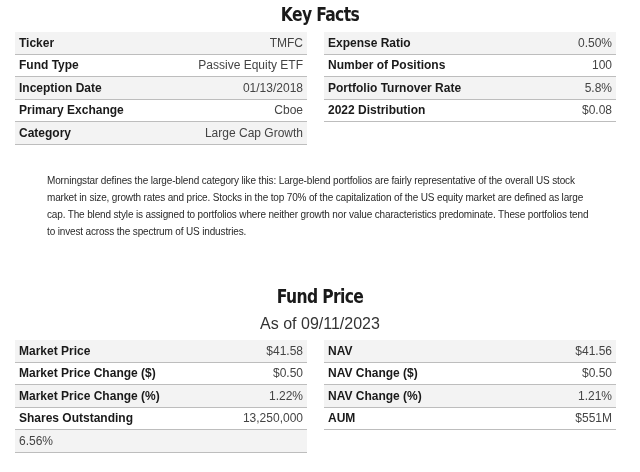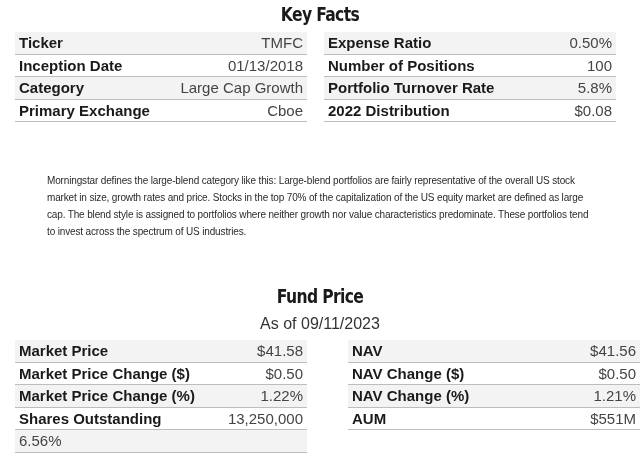--- a/index.html
+++ b/index.html
@@ -12,21 +12,21 @@
     transform: scaleX(0.82); transform-origin: center;
   }
   .subtitle {
     position: absolute; left: 0; width: 640px; text-align: center;
     font-size: 16px; color: #333;
   }
   .tbl { position: absolute; width: 292px; }
   .row {
     height: 22.5px; display: flex; justify-content: space-between; align-items: center;
     padding: 0 4px 0 4px; border-bottom: 1.5px solid #bdbdbd;
-    font-size: 15px;
+    font-size: 12px;
   }
   .row:nth-child(odd) { background: #f3f3f3; }
   .row:nth-child(even) { background: #ffffff; }
   .lbl { font-weight: bold; color: #1a1a1a; }
   .val { color: #444; }
   .para {
     position: absolute; left: 47px; top: 172px; width: 545px;
     font-size: 10px; line-height: 17px; color: #2a2a2a;
     letter-spacing: -0.15px;
   }
@@ -35,30 +35,34 @@
 <body>
 
 <h2 class="title" style="top:3px;">Key Facts</h2>
 
 <div class="tbl" style="left:15px; top:32px;">
   <div class="row">
       <span class="lbl">Ticker</span>
       <span class="val">TMFC</span>
     </div>
   <div class="row">
+      <span class="lbl">Fund Type</span>
+      <span class="val">Passive Equity ETF</span>
+    </div>
+  <div class="row">
       <span class="lbl">Inception Date</span>
       <span class="val">01/13/2018</span>
     </div>
   <div class="row">
+      <span class="lbl">Primary Exchange</span>
+      <span class="val">Cboe</span>
+    </div>
+  <div class="row">
       <span class="lbl">Category</span>
       <span class="val">Large Cap Growth</span>
-    </div>
-  <div class="row">
-      <span class="lbl">Primary Exchange</span>
-      <span class="val">Cboe</span>
     </div>
 </div>
 
 <div class="tbl" style="left:324px; top:32px;">
   <div class="row">
       <span class="lbl">Expense Ratio</span>
       <span class="val">0.50%</span>
     </div>
   <div class="row">
       <span class="lbl">Number of Positions</span>
@@ -94,21 +98,21 @@
     </div>
   <div class="row">
       <span class="lbl">Shares Outstanding</span>
       <span class="val">13,250,000</span>
     </div>
   <div class="row">
       <span class="val">6.56%</span>
     </div>
 </div>
 
-<div class="tbl" style="left:324px; top:340px;margin-left:24px;">
+<div class="tbl" style="left:324px; top:340px;">
   <div class="row">
       <span class="lbl">NAV</span>
       <span class="val">$41.56</span>
     </div>
   <div class="row">
       <span class="lbl">NAV Change ($)</span>
       <span class="val">$0.50</span>
     </div>
   <div class="row">
       <span class="lbl">NAV Change (%)</span>

